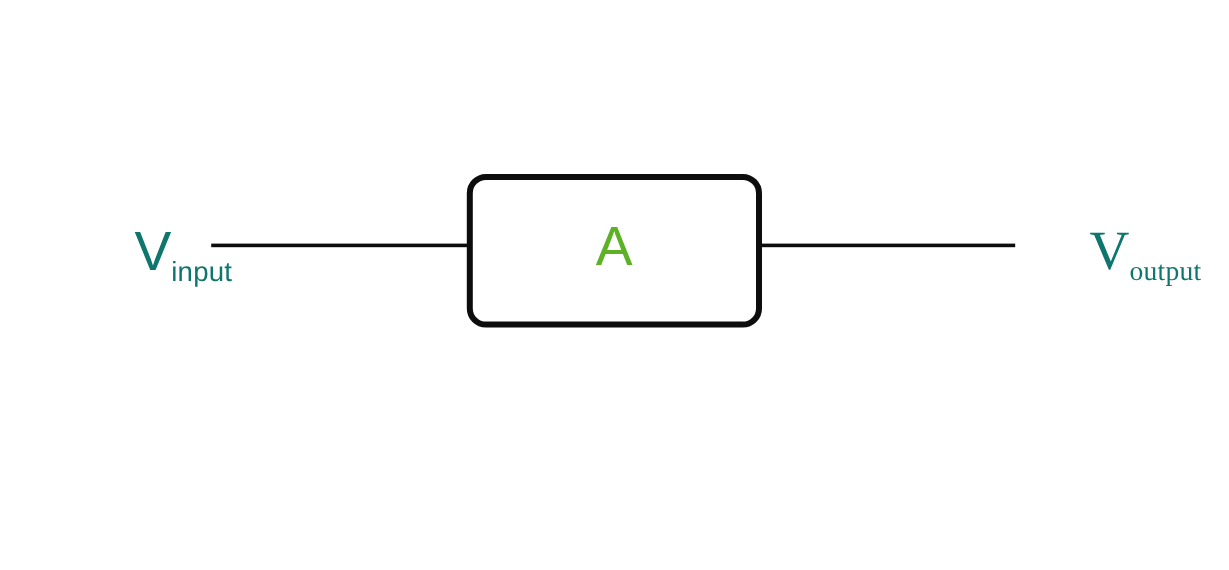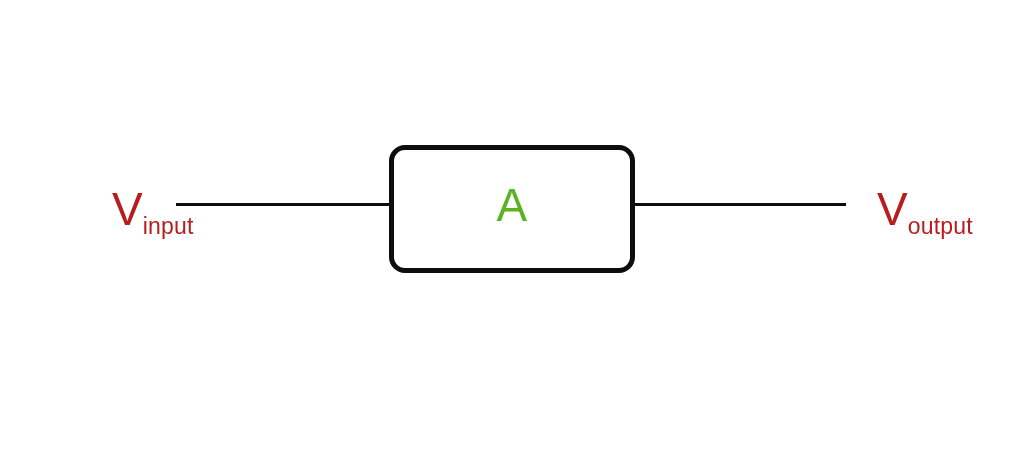--- a/index.html
+++ b/index.html
@@ -51,35 +51,35 @@
     font-size: 46px;
     line-height: 1;
     letter-spacing: 0.5px;
     padding-bottom: 8px;
     box-sizing: border-box;
   }
 
   
   .volt-label {
     position: absolute;
-    color: #b91c1c;
+    color: #0f766e;
     font-size: 46px;
     line-height: 1;
     white-space: nowrap;
   }
   .volt-label .sub {
     font-size: 23px;
     vertical-align: baseline;
     position: relative;
     top: 9px;
     left: 0px;
     letter-spacing: 0.2px;
   }
   #label-input  { left: 112px; top: 186px; }
-  #label-output { left: 877px; top: 186px; }
+  #label-output { left: 908px; top: 186px; font-family: Liberation Serif, serif; }
 </style>
 </head>
 <body>
 
 <div id="canvas">
 
   <div id="wire-input" class="wire"></div>
 
   <div id="amp-block">
     <div id="amp-label">A</div>

